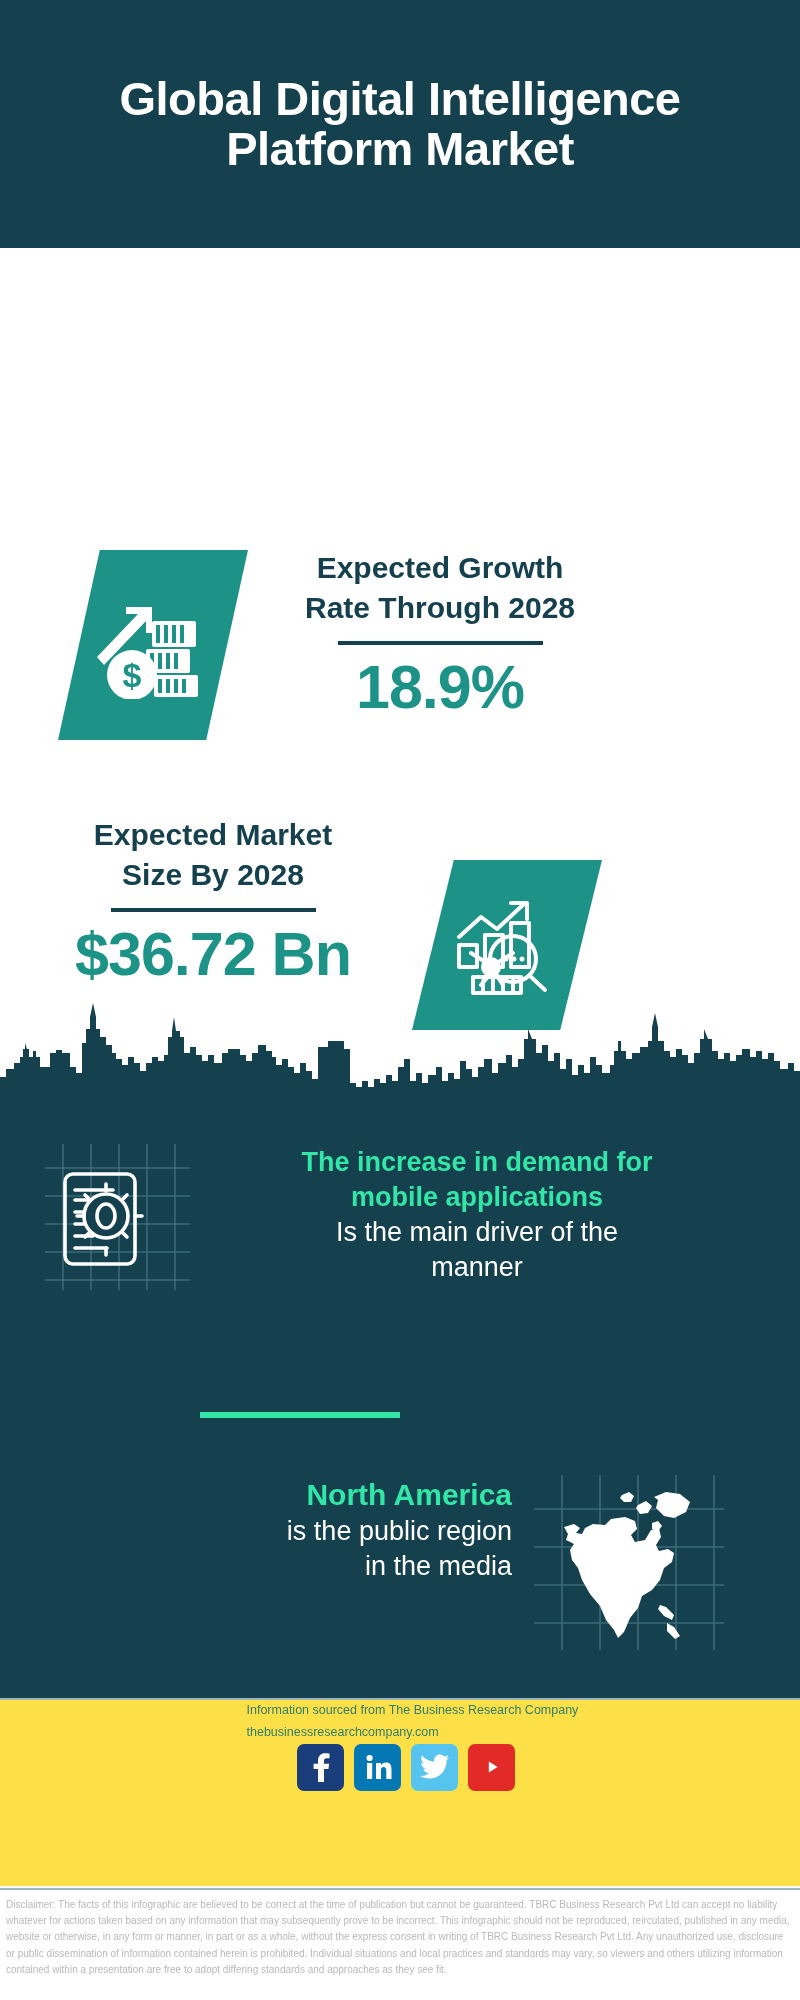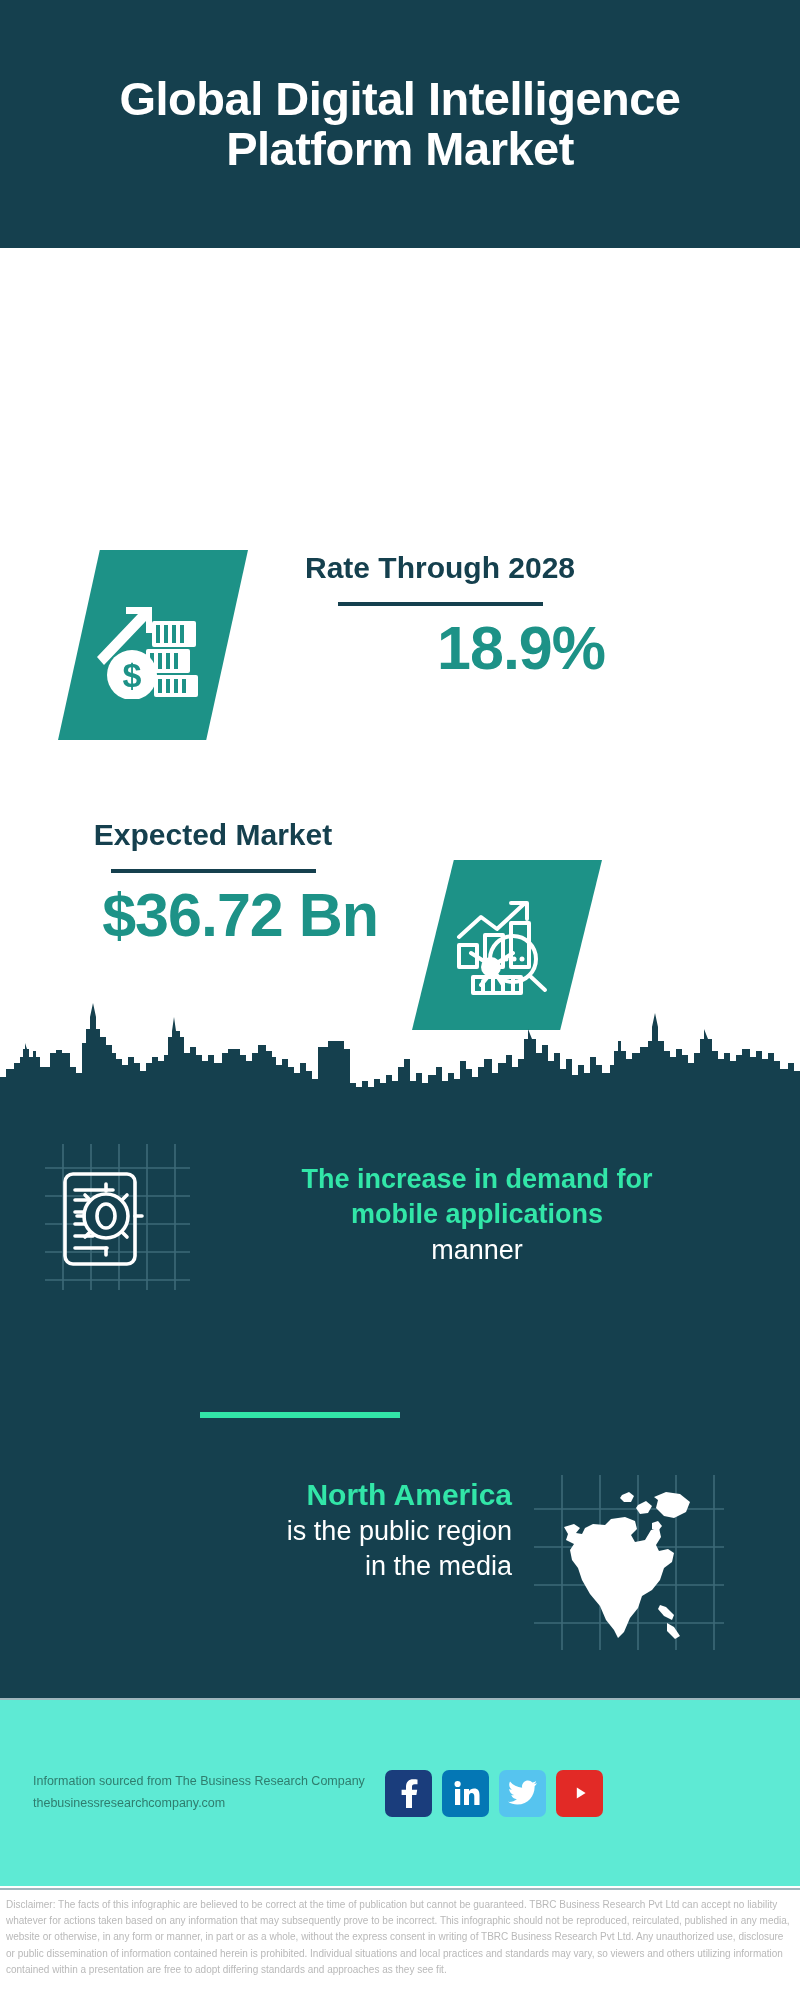--- a/index.html
+++ b/index.html
@@ -40,21 +40,20 @@
   .stat-block { position:absolute; text-align:center; }
   .stat-label {
     color:#15404e; font-weight:bold; font-size:30px; line-height:1.32;
   }
   .stat-rule {
     height:4px; background:#15404e; margin:14px auto 10px auto; width:205px;
   }
   .stat-value {
     color:#1d9287; font-weight:bold; font-size:61px; line-height:1.05;
     letter-spacing:-1px;
-    text-align:right;
   }
 
   
   #growth-icon { left:58px; top:302px; }
   #growth-stat { left:275px; top:300px; width:330px; }
 
   
   #size-stat { left:48px; top:567px; width:330px; }
   #size-icon { left:412px; top:612px; }
 
@@ -91,22 +90,22 @@
   .region-row {
     position:absolute; left:0; top:1475px; width:800px; height:180px;
     display:flex; align-items:flex-start;
   }
   .region-text { width:470px; margin-left:42px; text-align:right; }
   .map-box { position:relative; width:190px; height:175px; margin-left:22px; flex:none; }
 
   
   .footer {
     position:absolute; left:0; top:1698px; width:800px; height:188px;
-    background:#5eead4; border-top:2px solid #9fb6bd;
-    display:flex; align-items:center;
+    background:#fde047; border-top:2px solid #9fb6bd;
+    display:flex; align-items:center;flex-direction:column;
   }
   .footer-text { margin-left:33px; width:340px; }
   .footer-text div {
     color:#2f7d6e; font-size:12.5px; line-height:1.75;
   }
   .socials { display:flex; gap:10px; margin-left:12px; }
   .social {
     width:47px; height:47px; border-radius:7px;
     display:flex; align-items:center; justify-content:center;
   }
@@ -149,27 +148,29 @@
         <rect x="72" y="88" width="4" height="14" fill="#1d9287"></rect>
         <rect x="80" y="88" width="4" height="14" fill="#1d9287"></rect>
         <rect x="88" y="88" width="4" height="14" fill="#1d9287"></rect>
         <circle cx="38" cy="84" r="25"></circle>
         <text x="38" y="96" font-size="34" font-weight="bold" text-anchor="middle" fill="#1d9287" font-family="Liberation Sans, sans-serif">$</text>
       </g>
     </svg>
   </div>
 
   <div class="stat-block" id="growth-stat">
+    <div class="stat-label">Expected Growth</div>
     <div class="stat-label">Rate Through 2028</div>
     <div class="stat-rule"></div>
     <div class="stat-value">18.9%</div>
   </div>
 
   <div class="stat-block" id="size-stat">
     <div class="stat-label">Expected Market</div>
+    <div class="stat-label">Size By 2028</div>
     <div class="stat-rule"></div>
     <div class="stat-value">$36.72 Bn</div>
   </div>
 
   <div class="para-right" id="size-icon">
     <svg width="112" height="104" viewBox="0 0 112 104">
       <g fill="none" stroke="#ffffff" stroke-width="4" stroke-linecap="round" stroke-linejoin="round">
         <path d="M8 44 L30 24 L46 36 L74 10"></path>
         <path d="M60 10 L76 10 L76 26"></path>
         <rect x="8" y="52" width="18" height="22"></rect>
@@ -210,20 +211,21 @@
         <path d="M40 52 H78 M40 62 H62 M40 74 H58 M40 86 H56 M40 98 H58 M40 110 H72"></path>
         <path d="M71 56 a22 22 0 0 1 22 22 a22 22 0 0 1 -22 22 a22 22 0 0 1 -22 -22 a22 22 0 0 1 22 -22 Z" fill="#15404e"></path>
         <ellipse cx="71" cy="78" rx="9" ry="12"></ellipse>
         <path d="M71 53 v-7 M71 110 v7 M49 78 h-7 M100 78 h7 M55 62 l-5 -5 M87 94 l5 5 M87 62 l5 -5 M55 94 l-5 5"></path>
       </g>
     </svg>
   </div>
   <div class="driver-text">
     <div class="accent-line">The increase in demand for</div>
     <div class="accent-line">mobile applications</div>
+    <div class="plain-line">Is the main driver of the</div>
     <div class="plain-line">manner</div>
   </div>
 </div>
 
 <div class="mid-rule"></div>
 
 <div class="region-row">
   <div class="region-text">
     <div class="accent-line" style="font-size:30px">North America</div>
     <div class="plain-line">is the public region</div>

